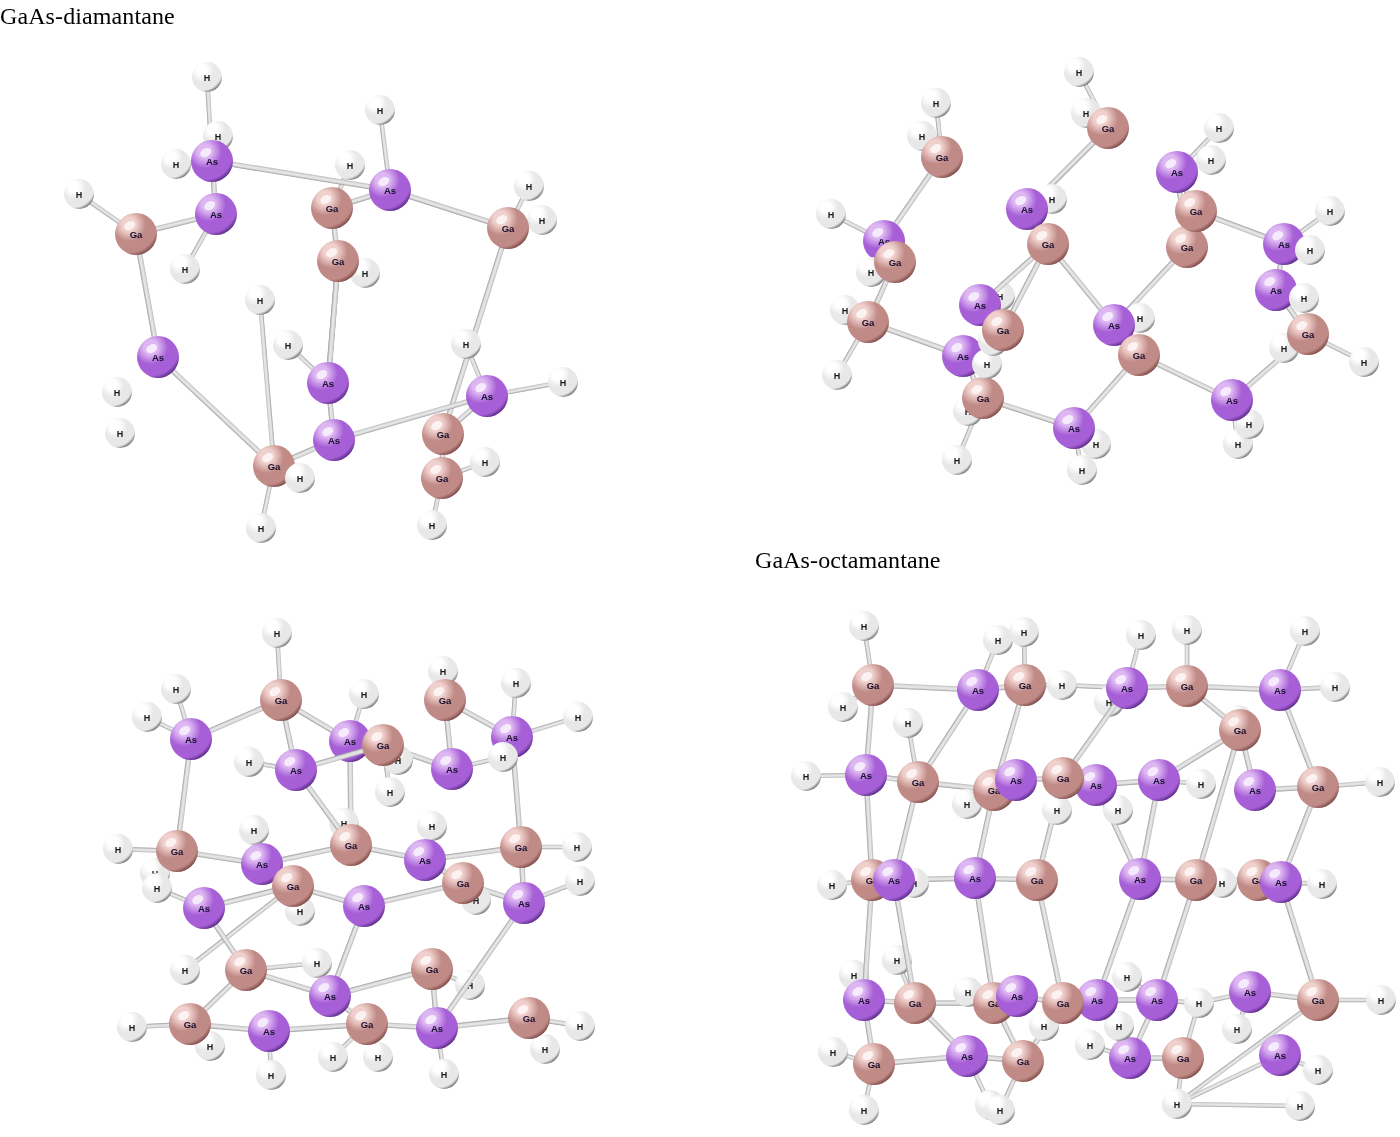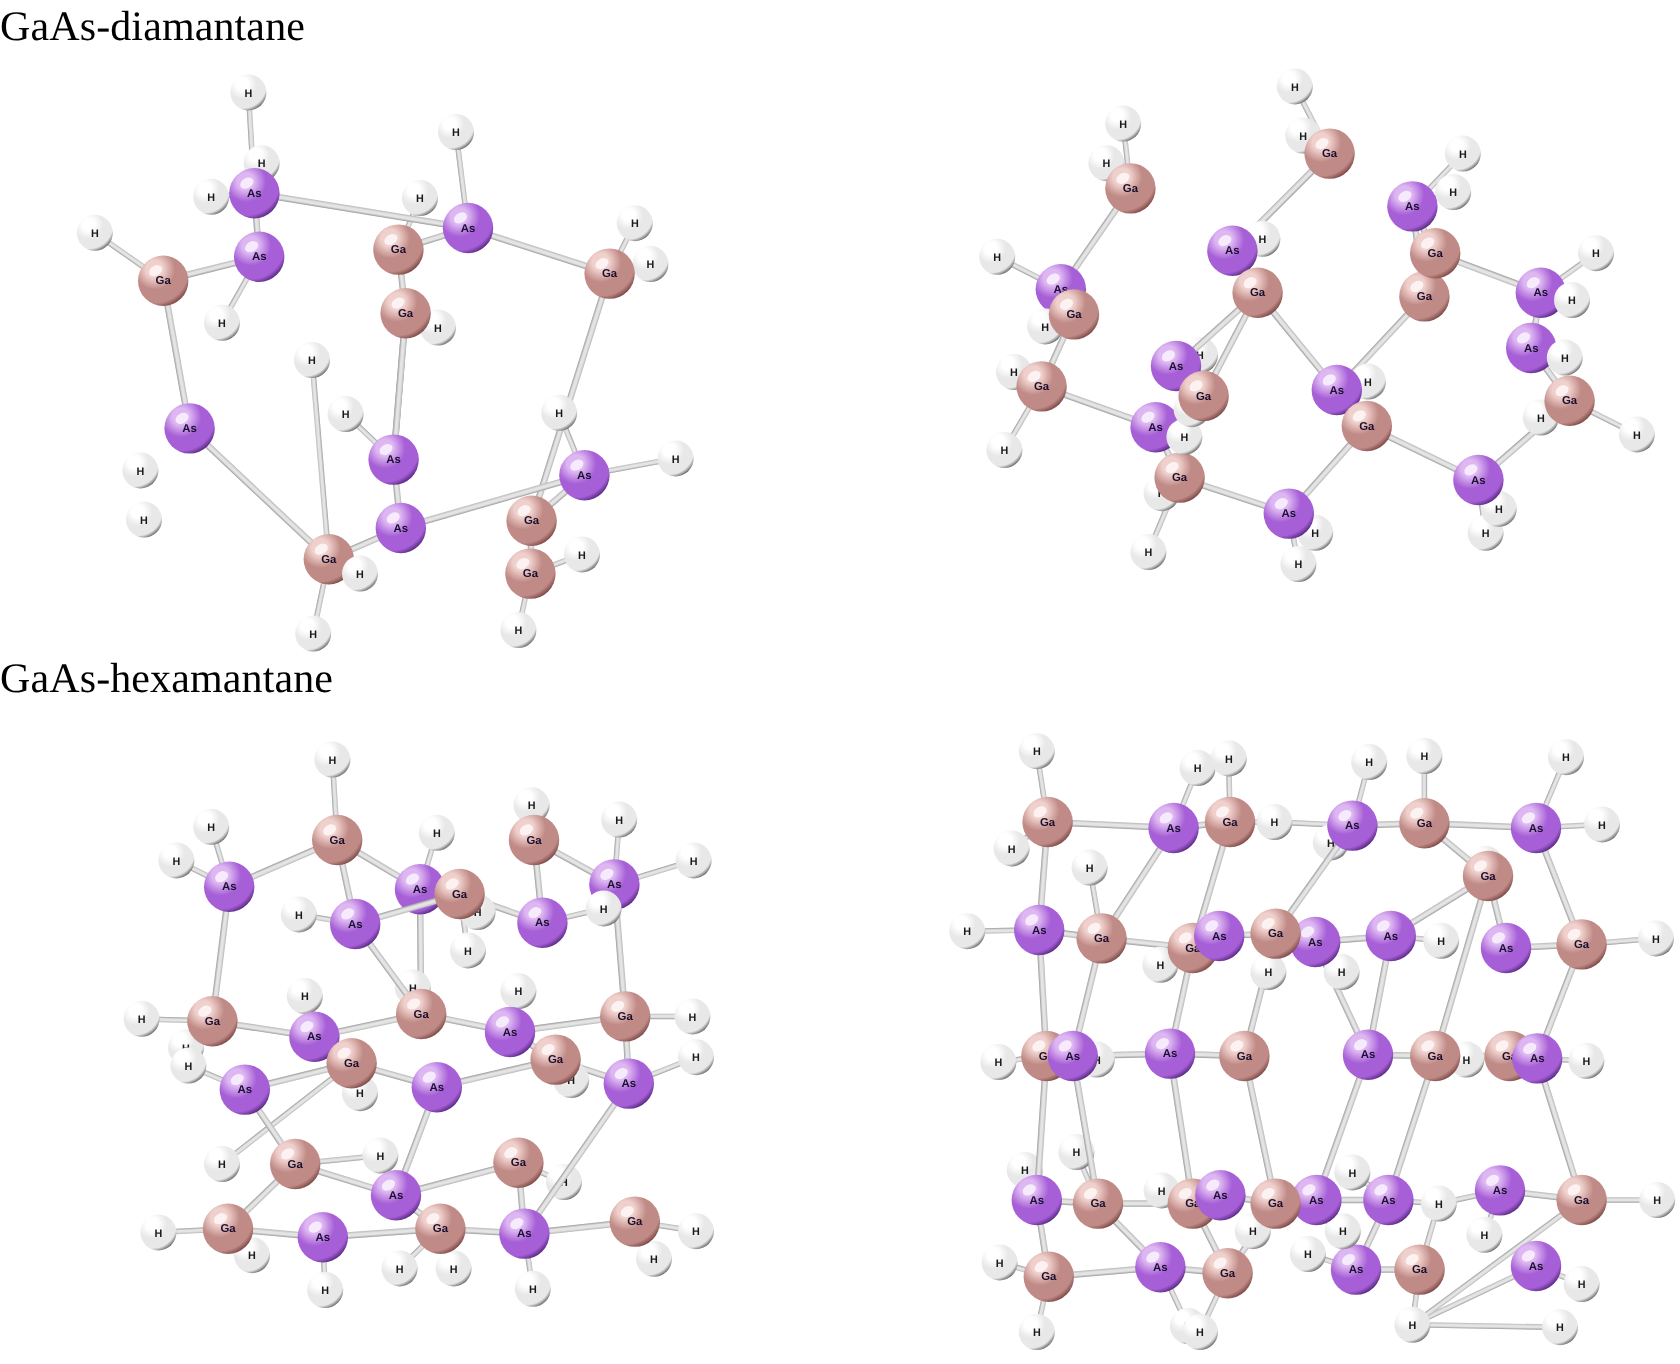--- a/index.html
+++ b/index.html
@@ -16,21 +16,21 @@
     background:#ffffff;
   }
   .panel{
     position:absolute;
     background:#ffffff;
   }
   .panel-label{
     position:absolute;
     left:0;top:0;
     font-family:"Liberation Serif","DejaVu Serif",serif;
-    font-size:35px;
+    font-size:24px;
     line-height:1.0;
     letter-spacing:0.1px;
     color:#000000;
     white-space:nowrap;
     font-weight:400;
   }
   .mol{
     position:absolute;
     left:0;
     display:block;
@@ -776,21 +776,20 @@
           <g>
             <circle cx="1048" cy="244" r="21" fill="url(#grad-Ga)"></circle>
             <ellipse cx="1041.7" cy="235.6" rx="5.880000000000001" ry="4.2" fill="#ffffff" opacity="0.72" transform="rotate(-30 1041.7 235.6)"></ellipse>
             <text class="atomlabel" x="1048" y="244.5" font-size="9.5" fill="#1a1030">Ga</text>
           </g>
         </svg>
       </div>
   </div>
 
   <div class="panel" style="left: 0px; top: 545px; width: 700px; height: 592px; overflow: hidden;">
-    <div class="panel-label" style="left:0px;top:3px;">GaAs-hexamantane</div>
     <div class="mol" style="top: -545px; width: 1400px; height: 1137px; overflow: visible;">
         <svg width="1400" height="1137" viewBox="0 0 1400 1137">
           <defs>
             <radialGradient id="grad-Ga" cx="33%" cy="27%" r="78%">
               <stop offset="0%" stop-color="#f0d0cc" stop-opacity="1"></stop>
               <stop offset="22%" stop-color="#f0d0cc" stop-opacity="1"></stop>
               <stop offset="52%" stop-color="#c08a86" stop-opacity="1"></stop>
               <stop offset="86%" stop-color="#c08a86" stop-opacity="1"></stop>
               <stop offset="100%" stop-color="#7d4a47" stop-opacity="1"></stop>
             </radialGradient>
@@ -1304,20 +1303,21 @@
           <g>
             <circle cx="293" cy="886" r="21" fill="url(#grad-Ga)"></circle>
             <ellipse cx="286.7" cy="877.6" rx="5.880000000000001" ry="4.2" fill="#ffffff" opacity="0.72" transform="rotate(-30 286.7 877.6)"></ellipse>
             <text class="atomlabel" x="293" y="886.5" font-size="9.5" fill="#1a1030">Ga</text>
           </g>
         </svg>
       </div>
   </div>
 
   <div class="panel" style="left: 700px; top: 545px; width: 700px; height: 592px; overflow: hidden;">
+    <div class="panel-label" style="left:55px;top:3px;">GaAs-octamantane</div>
     <div class="mol" style="top: -545px; left: -700px; width: 1400px; height: 1137px; overflow: visible;">
         <svg width="1400" height="1137" viewBox="0 0 1400 1137">
           <defs>
             <radialGradient id="grad-Ga" cx="33%" cy="27%" r="78%">
               <stop offset="0%" stop-color="#f0d0cc" stop-opacity="1"></stop>
               <stop offset="22%" stop-color="#f0d0cc" stop-opacity="1"></stop>
               <stop offset="52%" stop-color="#c08a86" stop-opacity="1"></stop>
               <stop offset="86%" stop-color="#c08a86" stop-opacity="1"></stop>
               <stop offset="100%" stop-color="#7d4a47" stop-opacity="1"></stop>
             </radialGradient>

